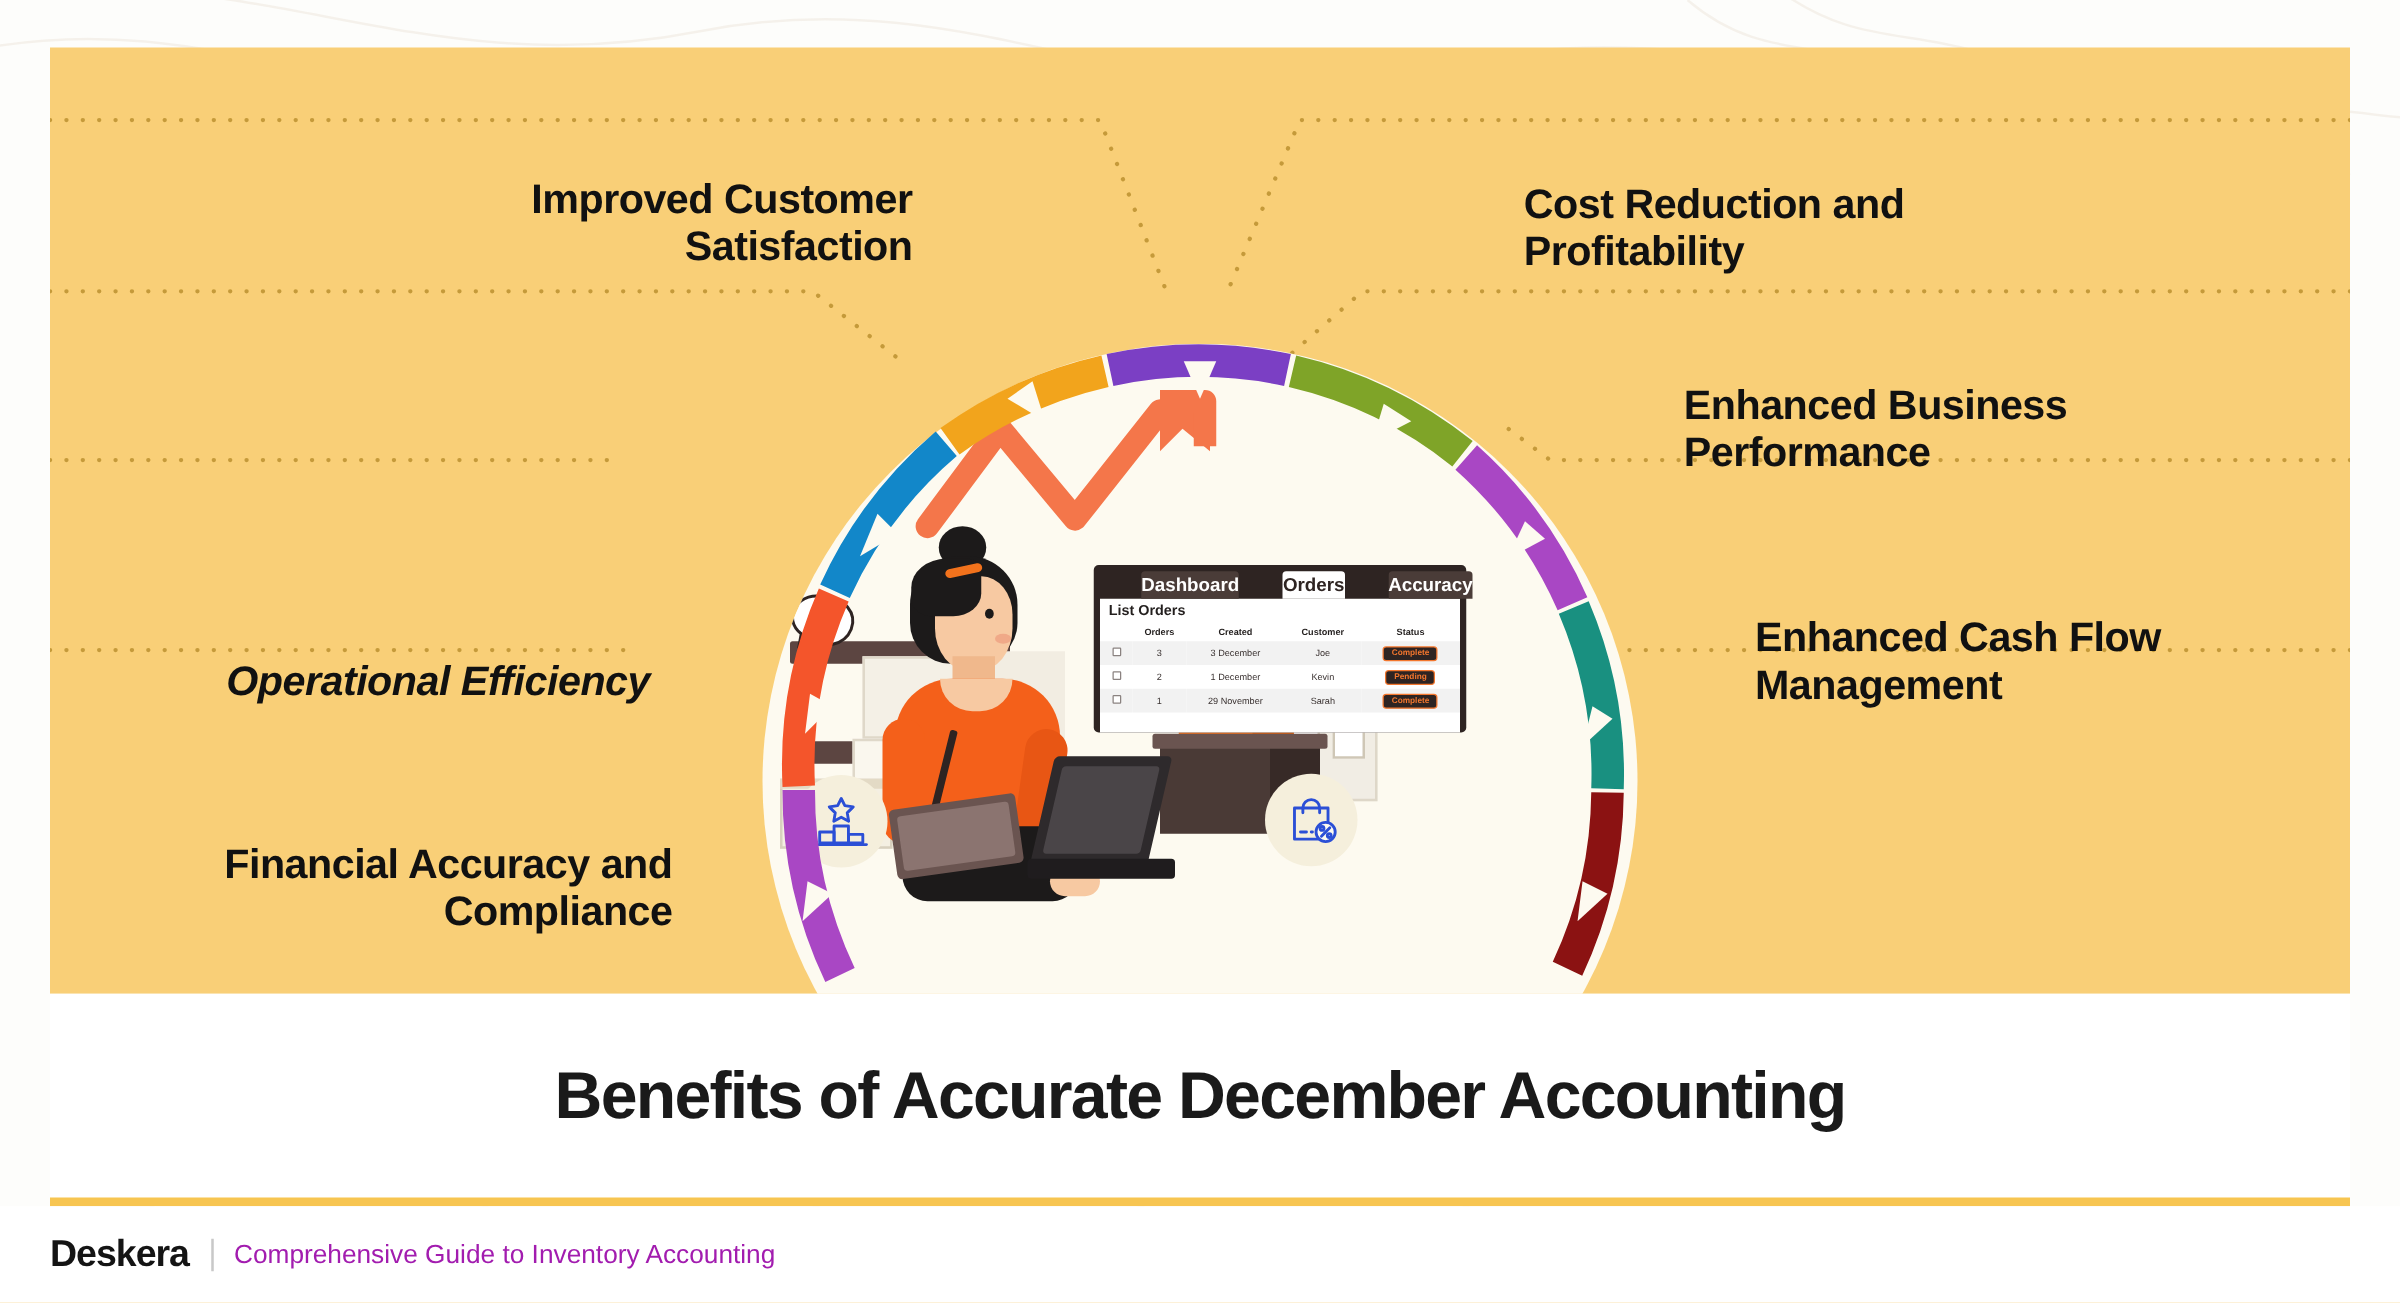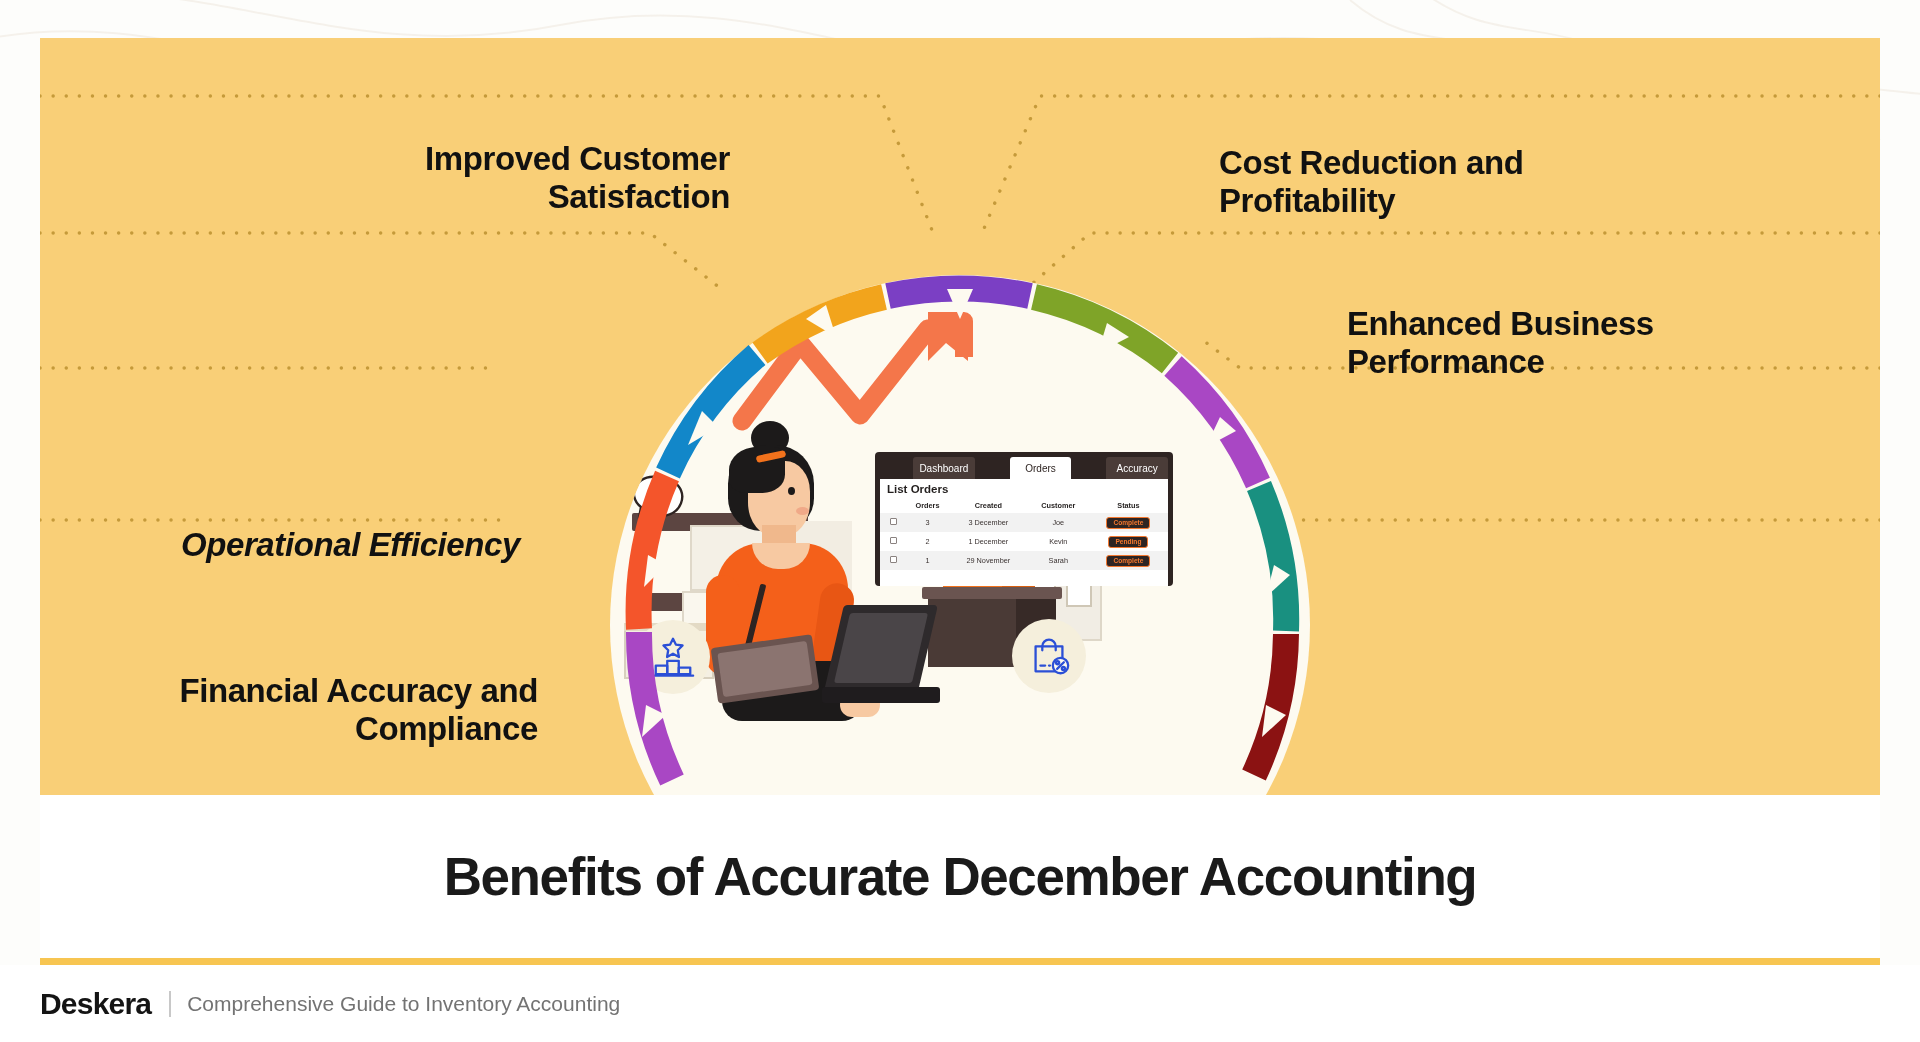--- a/index.html
+++ b/index.html
@@ -70,21 +70,21 @@
     width:298px; height:134px;
     background:#2E2422;
     border-radius:4px;
     padding:5px;
     z-index:6;
   }
   #dash-tabs { display:flex; height:22px; gap:2px; }
   .dtab {
     flex:1;
     display:flex; align-items:center; justify-content:center;
-    font-size:10px; font-weight:normal;
+    font-size:15px; font-weight:bold;
     color:#ffffff;
     background:#4A3C38;
     border-radius:3px 3px 0 0;
     margin-left:33px;
   }
   .dtab.active { background:#ffffff; color:#2E2422; }
   #dash-body { background:#ffffff; height:107px; }
   #dash-heading {
     font-size:11.5px; font-weight:bold; color:#231F1E;
     padding:4px 7px 3px 7px;
@@ -152,21 +152,21 @@
     background:#ffffff;
   }
   #brand {
     font-size:30px; font-weight:bold; color:#141414;
     letter-spacing:-0.8px;
   }
   #divider-bar {
     width:2px; height:26px; background:#c8c8c8;
     margin:0 16px 0 18px;
   }
-  #footer-sub { font-size:21px; color:#737373; }
+  #footer-sub { font-size:21px; color:#a21caf; }
 </style>
 </head>
 <body>
 
 <div id="page">
 
   <svg class="bg-texture" width="1920" height="1042">
     <g fill="none" stroke="#EFE9DF" stroke-width="2">
       <path d="M-20,40 C180,0 300,110 520,70 C740,30 880,150 1090,95 C1300,40 1500,140 1720,95 C1850,68 1940,110 1980,90"></path>
       <path d="M-20,0 C200,-40 330,70 560,25 C790,-20 930,110 1140,55 C1350,0 1550,100 1760,55"></path>
@@ -402,20 +402,22 @@
 
   <div class="benefit left" style="left:60px; top:672px; width:478px;">Financial Accuracy and
 Compliance</div>
 
   <div class="benefit right" style="left:1347px; top:305px; width:470px;">Enhanced Business
 Performance</div>
 
   <div class="benefit right" style="left:1219px; top:144px; width:470px;">Cost Reduction and
 Profitability</div>
 
+  <div class="benefit right" style="left:1404px; top:491px; width:420px;">Enhanced Cash Flow
+Management</div>
 
 
   <div id="title-band">
     <div id="main-title">Benefits of Accurate December Accounting</div>
   </div>
 
   <div id="accent-bar"></div>
 
   <div id="footer">
     <div id="brand">Deskera</div>

